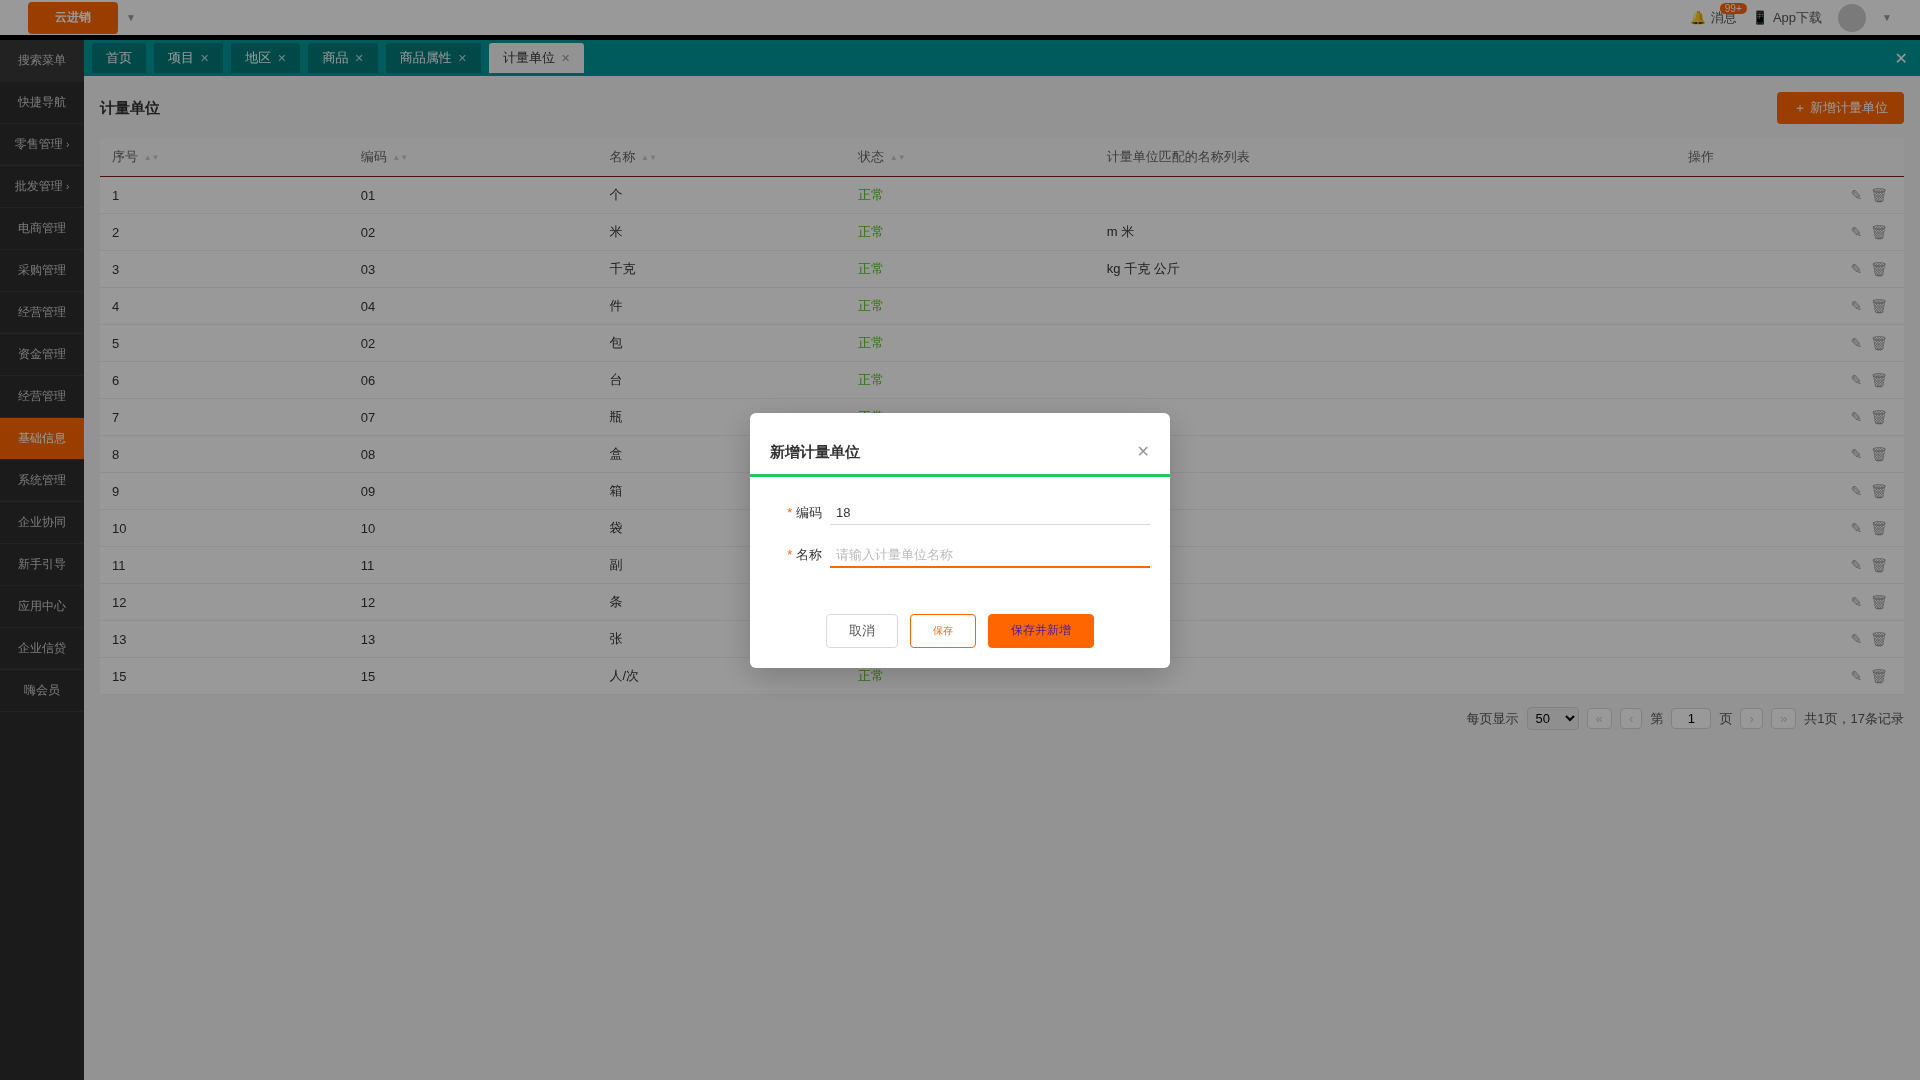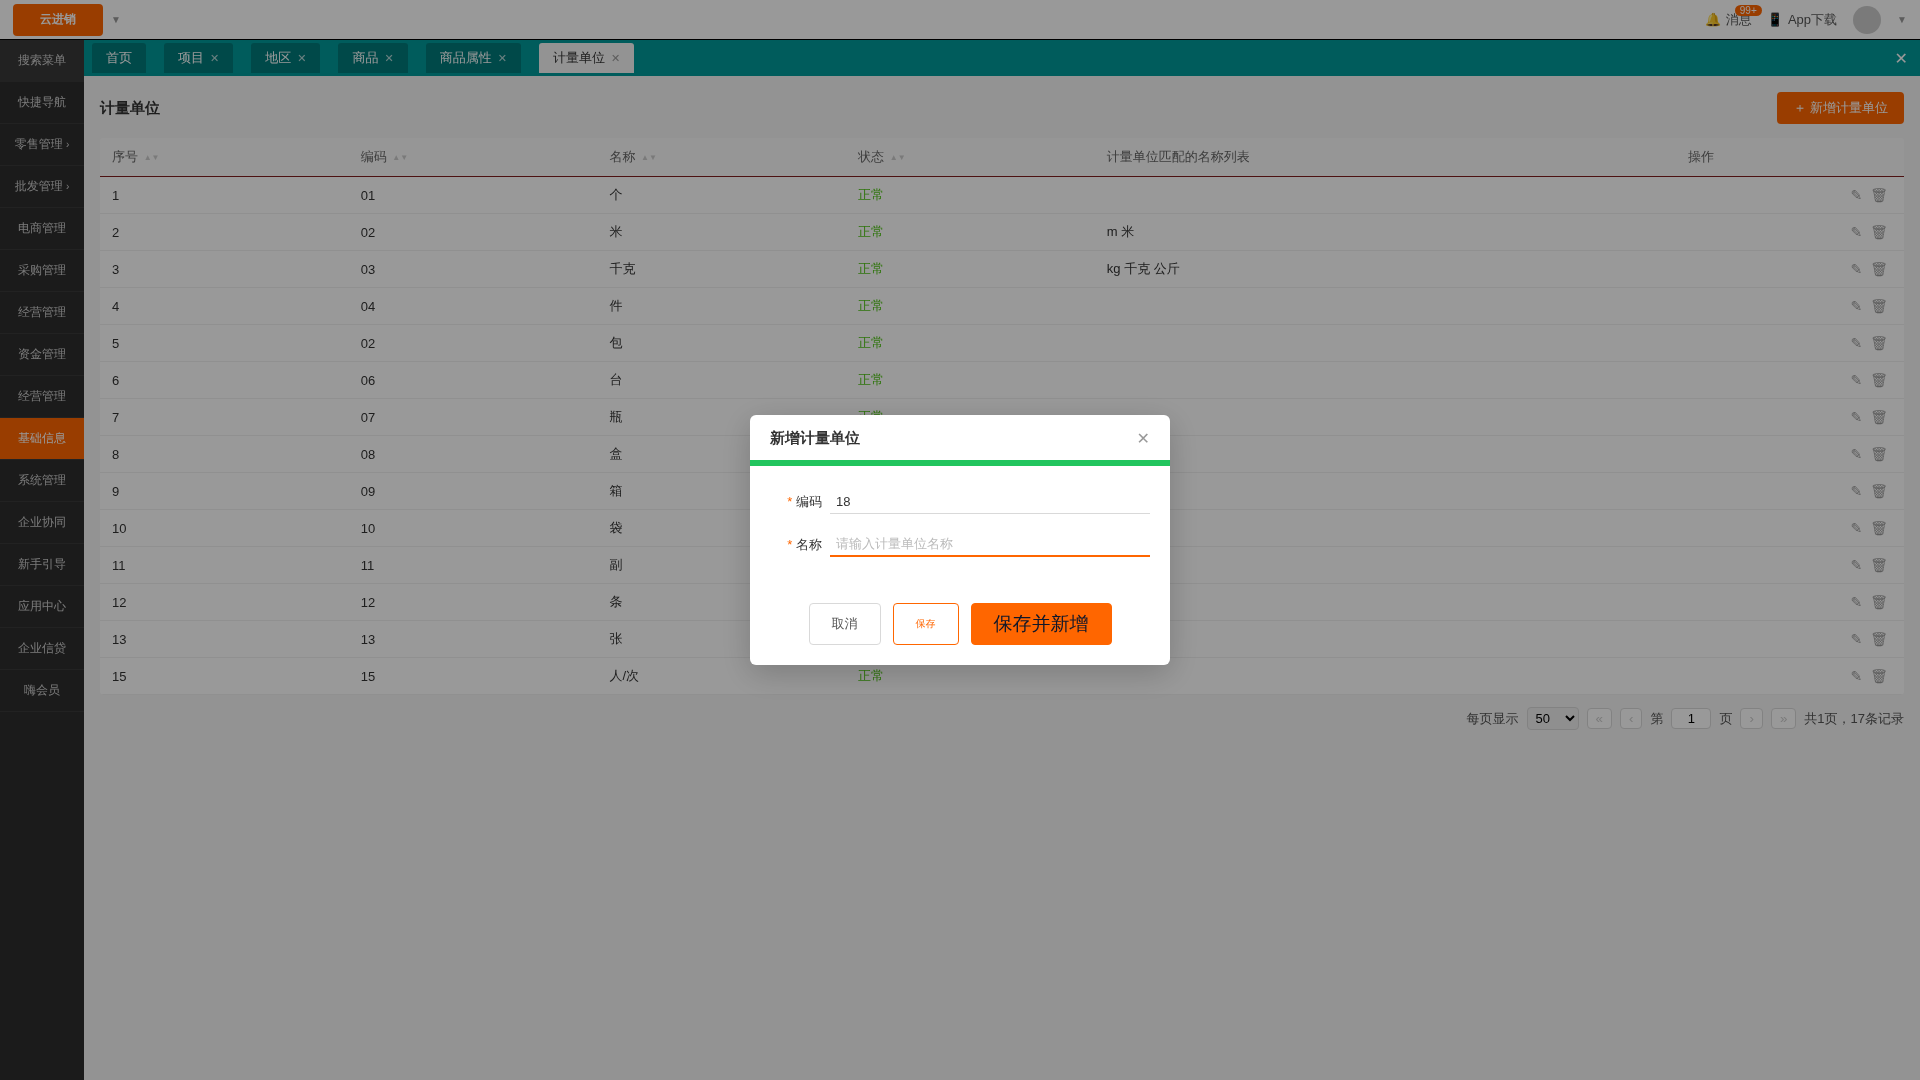--- a/index.html
+++ b/index.html
@@ -4,22 +4,22 @@
   <style>
     * { box-sizing: border-box; margin: 0; padding: 0; }
     body { font-family: 'Microsoft YaHei', Arial, sans-serif; font-size: 13px; background: #f0f0f0; color: #333; height: 1080px; width: 1920px; overflow: hidden; display: flex; flex-direction: column; }
 
     
     .top-header {
       height: 40px;
       background: #fff;
       display: flex;
       align-items: center;
-      padding: 0 13px;
-      border-bottom: 1px solid #000000;
+      padding: 0 28px;
+      border-bottom: 5px solid #000000;
       justify-content: space-between;
       flex-shrink: 0;
     }
     .logo-area {
       display: flex;
       align-items: center;
       gap: 8px;
     }
     .logo-box {
       width: 90px;
@@ -128,21 +128,21 @@
     .tab-item {
       display: flex;
       align-items: center;
       gap: 6px;
       padding: 6px 14px;
       background: #007a7a;
       color: #fff;
       font-size: 13px;
       cursor: pointer;
       border-radius: 3px 3px 0 0;
-      margin-right: 18px;
+      margin-right: 8px;
       white-space: nowrap;
     }
     .tab-item.active { background: #f5f5f5; color: #333; }
     .tab-close {
       font-size: 11px;
       color: rgba(255,255,255,0.7);
       cursor: pointer;
     }
     .tab-item.active .tab-close { color: #999; }
     .tab-bar-close {
@@ -277,22 +277,22 @@
     .modal-box {
       background: #fff;
       border-radius: 6px;
       width: 420px;
       box-shadow: 0 8px 32px rgba(0,0,0,0.2);
     }
     .modal-header {
       display: flex;
       justify-content: space-between;
       align-items: center;
-      padding: 14px 20px 12px;
-      border-bottom: 6px solid #22c55e;
+      padding: 30px 20px 12px;
+      border-bottom: 3px solid #22c55e;
       text-align: center;
     }
     .modal-title {
       font-size: 15px;
       font-weight: bold;
       color: #333;
     }
     .modal-close {
       cursor: pointer;
       color: #999;
@@ -351,25 +351,25 @@
       border: 1px solid #f60;
       background: #fff;
       color: #f60;
       border-radius: 4px;
       padding: 7px 22px;
       font-size: 10px;
       cursor: pointer;
     }
     .btn-save-new {
       background: #f60;
-      color: #0f172a;
+      color: #4c1d95;
       border: 1px solid #f60;
       border-radius: 4px;
       padding: 7px 22px;
-      font-size: 19px;
+      font-size: 12px;
       cursor: pointer;
       text-align: right;
     }
   </style>
 </head>
 <body>
 
 <div class="top-header">
   <div class="logo-area">
     <div class="logo-box">

